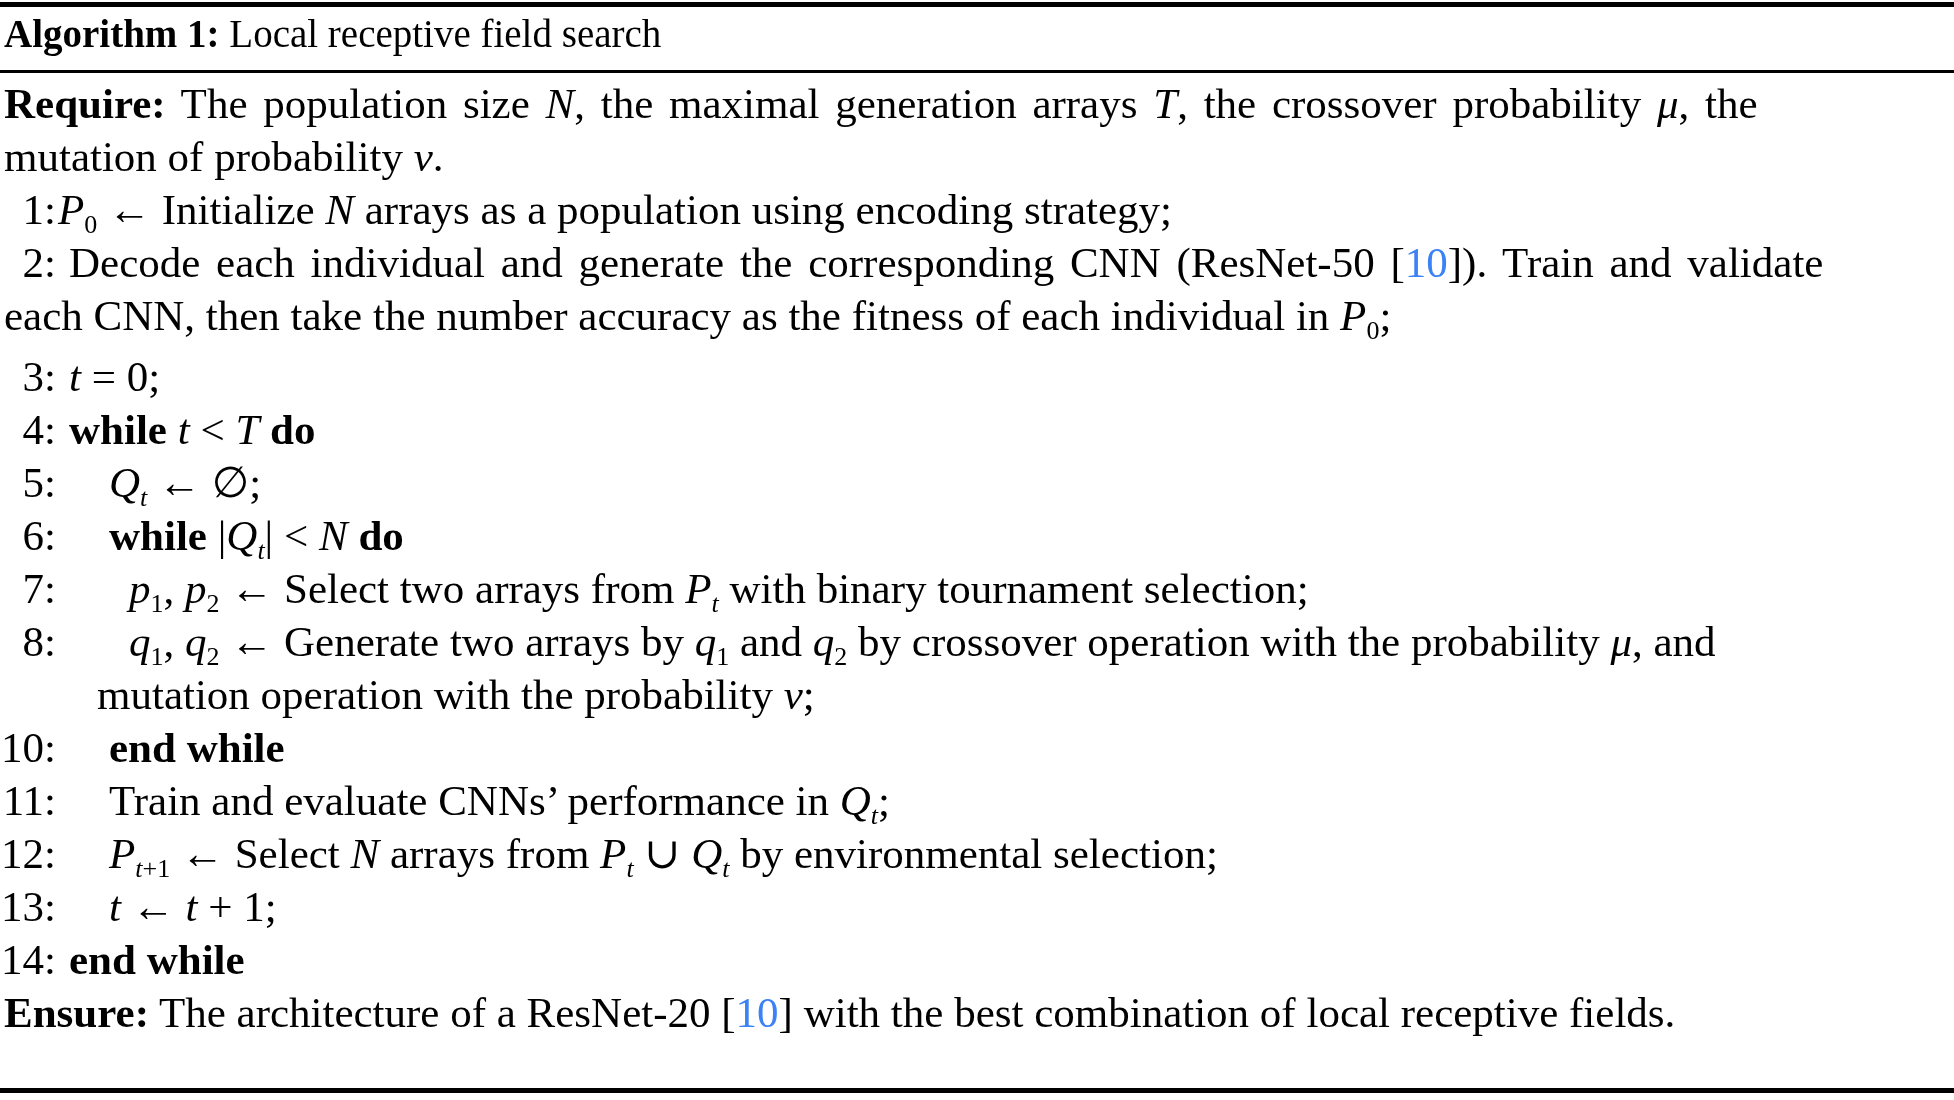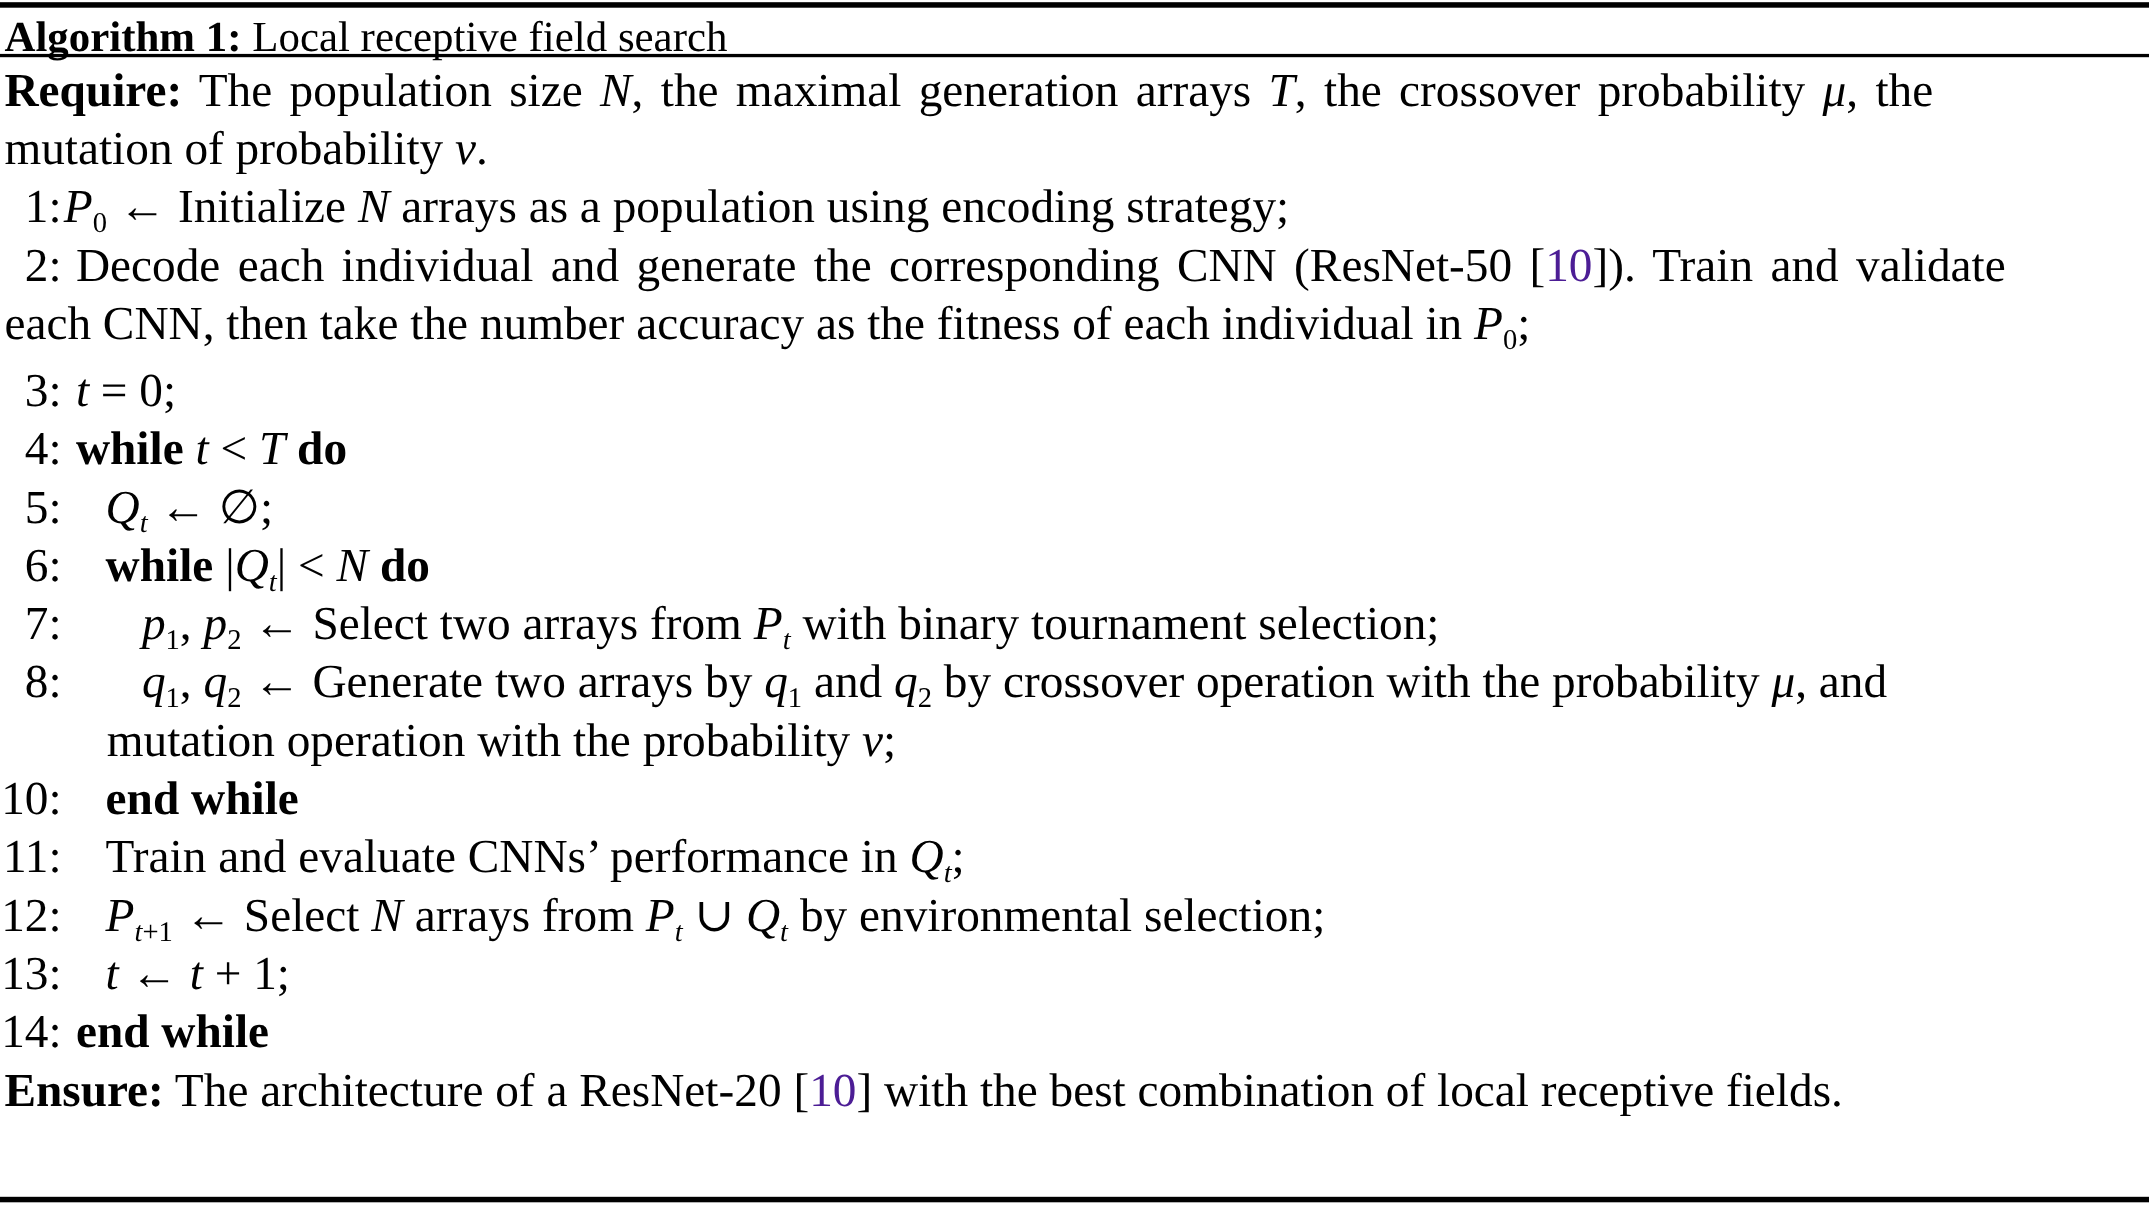--- a/index.html
+++ b/index.html
@@ -11,21 +11,21 @@
     overflow: hidden;
     font-family: "Liberation Serif", "DejaVu Serif", serif;
     color: #000000;
   }
   .rule { background: #000000; width: 100%; }
   #top-rule    { height: 5px; margin-top: 2px; }
   #header-rule { height: 3px; }
   #bottom-rule { height: 5px; position: absolute; left: 0; top: 1088px; }
 
   #caption {
-    height: 42px;
+    height: 63px;
     line-height: 53px;
     padding-left: 4px;
     font-size: 39px;
     white-space: nowrap;
   }
   #caption .lbl { font-weight: bold; }
 
   #algo-body { padding-top: 4px; }
 
   .algo-row {
@@ -40,28 +40,28 @@
 
   .num {
     display: inline-block;
     width: 56px;
     text-align: right;
     vertical-align: baseline;
   }
   .content { display: inline; }
   .indT { margin-left: 2px; text-align: center;  }
   .ind0 { margin-left: 13px; }
-  .ind1 { margin-left: 40px; }
+  .ind1 { margin-left: 53px; }
   .ind2 { margin-left: 73px; text-align: center; }
   .nonum .indF { margin-left: 4px;  }
   .nonum .indD { margin-left: 97px; }
 
   .kw   { font-weight: bold; text-align: center; }
   .mv   { font-style: italic; }
-  .cite { color: #4c1d95; cursor: pointer; }
+  .cite { color: #3b82f6; cursor: pointer; }
   .sb   {
     font-size: 26px;
     position: relative;
     top: 9px;
     line-height: 0;
   }
 </style>
 </head>
 <body>
 

